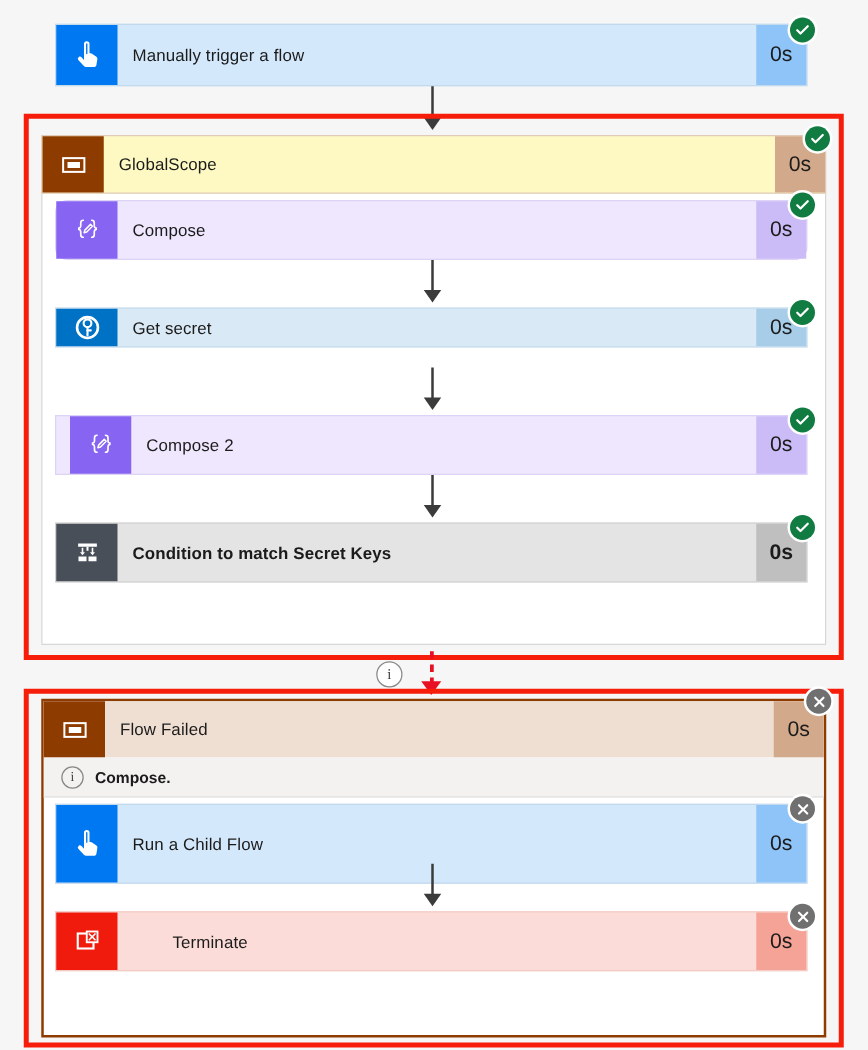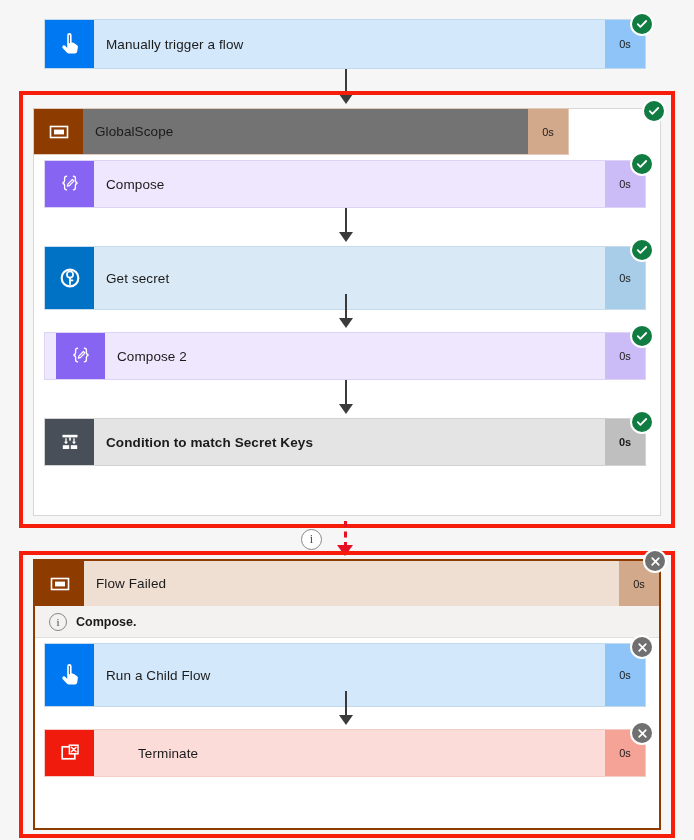--- a/index.html
+++ b/index.html
@@ -47,21 +47,21 @@
     letter-spacing: .1px;
     white-space: nowrap;
     overflow: hidden;
   }
   .card .dur {
     flex: 0 0 40px;
     width: 40px;
     display: flex;
     align-items: center;
     justify-content: center;
-    font-size: 11px;
+    font-size: 17px;
     color: #1b1b1b;
   }
 
   
   .scopebox {
     position: absolute;
     box-sizing: border-box;
     background: #ffffff;
   }
 
@@ -166,57 +166,57 @@
       </svg>
   </div>
 
   <div class="conn" style="left:345px; top:69px; height:29px;"></div>
   <div class="arrowhead" style="left:339px; top:94px;"></div>
 
   <div class="hl" style="left:19px; top:91px; width:656px; height:437px;"></div>
 
   <div class="scopebox" style="left:33px; top:108px; width:628px; height:408px; border:1px solid #d7d7d7;"></div>
 
-  <div class="card" style="left:33px; top:108px; width:536px; height:47px; background:#737373; border-color:#e0cbbb;">
+  <div class="card" style="left:33px; top:108px; width:628px; height:47px; background:#fef9c3; border-color:#e0cbbb;">
     <div class="ic" style="background:#8e3b00;">
       <svg width="26" height="26" viewBox="0 0 26 26" aria-hidden="true">
         <rect x="4.5" y="7.5" width="17" height="11" fill="none" stroke="#ffffff" stroke-width="1.6"></rect>
         <rect x="8" y="10.6" width="10" height="4.8" fill="#ffffff"></rect>
       </svg>
     </div>
     <div class="nm">GlobalScope</div>
     <div class="dur" style="background:#d3a98c;">0s</div>
   </div>
   <div class="badge ok" style="left:644px; top:101px;">
     <svg width="12" height="12" viewBox="0 0 12 12">
         <path d="M1.8 6.2l2.6 2.6L10.2 3" stroke="#ffffff" stroke-width="1.8" fill="none" stroke-linecap="round" stroke-linejoin="round"></path>
       </svg>
   </div>
 
-  <div class="card" style="left:44px; top:160px; width:602px; height:48px; background:#eee7fd; border-color:#ddd3f7;">
+  <div class="card" style="left:44px; top:160px; width:602px; height:48px; background:#eee7fd; border-color:#ddd3f7;border-radius:10px;">
     <div class="ic" style="background:#8764f2;">
       <svg width="26" height="26" viewBox="0 0 26 26" aria-hidden="true">
         <path d="M9.6 5.2c-1.6 0-2 .9-2 2.1v2.4c0 1-.5 1.6-1.5 1.8v1c1 .2 1.5.8 1.5 1.8v2.4c0 1.2.4 2.1 2 2.1" fill="none" stroke="#ffffff" stroke-width="1.35" stroke-linecap="round"></path>
         <path d="M16.4 5.2c1.6 0 2 .9 2 2.1v2.4c0 1 .5 1.6 1.5 1.8v1c-1 .2-1.5.8-1.5 1.8v2.4c0 1.2-.4 2.1-2 2.1" fill="none" stroke="#ffffff" stroke-width="1.35" stroke-linecap="round"></path>
         <path d="M15.4 8.5l-4.5 4.6-.6 2.1 2.1-.6 4.5-4.6z" fill="none" stroke="#ffffff" stroke-width="1.2" stroke-linejoin="round"></path>
       </svg>
     </div>
     <div class="nm">Compose</div>
     <div class="dur" style="background:#cbbcf7;">0s</div>
   </div>
   <div class="badge ok" style="left:632px; top:154px;">
     <svg width="12" height="12" viewBox="0 0 12 12">
         <path d="M1.8 6.2l2.6 2.6L10.2 3" stroke="#ffffff" stroke-width="1.8" fill="none" stroke-linecap="round" stroke-linejoin="round"></path>
       </svg>
   </div>
 
   <div class="conn" style="left:345px; top:208px; height:28px;"></div>
   <div class="arrowhead" style="left:339px; top:232px;"></div>
 
-  <div class="card" style="left:44px; top:246px; width:602px; height:64px; background:#d9e9f5; border-color:#c6dcec;">
+  <div class="card" style="left:44px; top:246px; width:602px; height:32px; background:#d9e9f5; border-color:#c6dcec;">
     <div class="ic" style="background:#0072c6;">
       <svg width="26" height="26" viewBox="0 0 26 26" aria-hidden="true">
         <path d="M13 3.6a9.4 9.4 0 1 0 0 18.8 9.4 9.4 0 0 0 0-18.8zm0 2.1a7.3 7.3 0 1 1 0 14.6 7.3 7.3 0 0 1 0-14.6z" fill="#ffffff"></path>
         <circle cx="13" cy="9.6" r="3.1" fill="none" stroke="#ffffff" stroke-width="1.7"></circle>
         <path d="M13 12.7v6.6" stroke="#ffffff" stroke-width="1.7" stroke-linecap="round"></path>
         <path d="M13 15.3h2.6" stroke="#ffffff" stroke-width="1.7" stroke-linecap="round"></path>
       </svg>
     </div>
     <div class="nm">Get secret</div>
     <div class="dur" style="background:#a8cde8;">0s</div>

